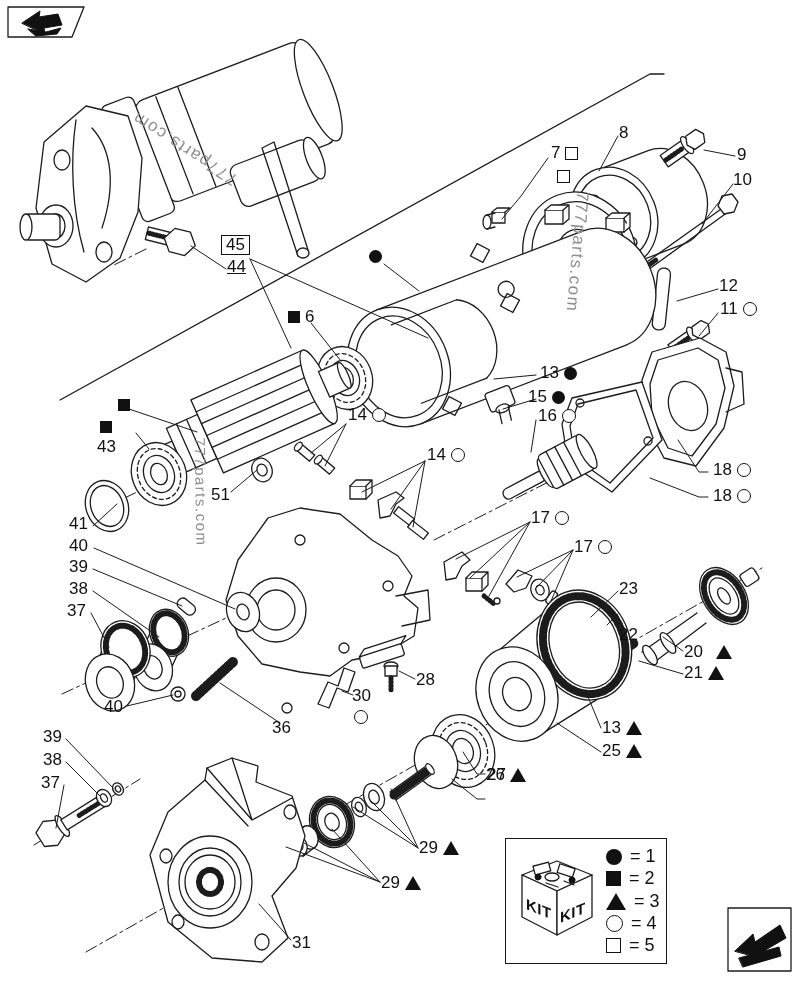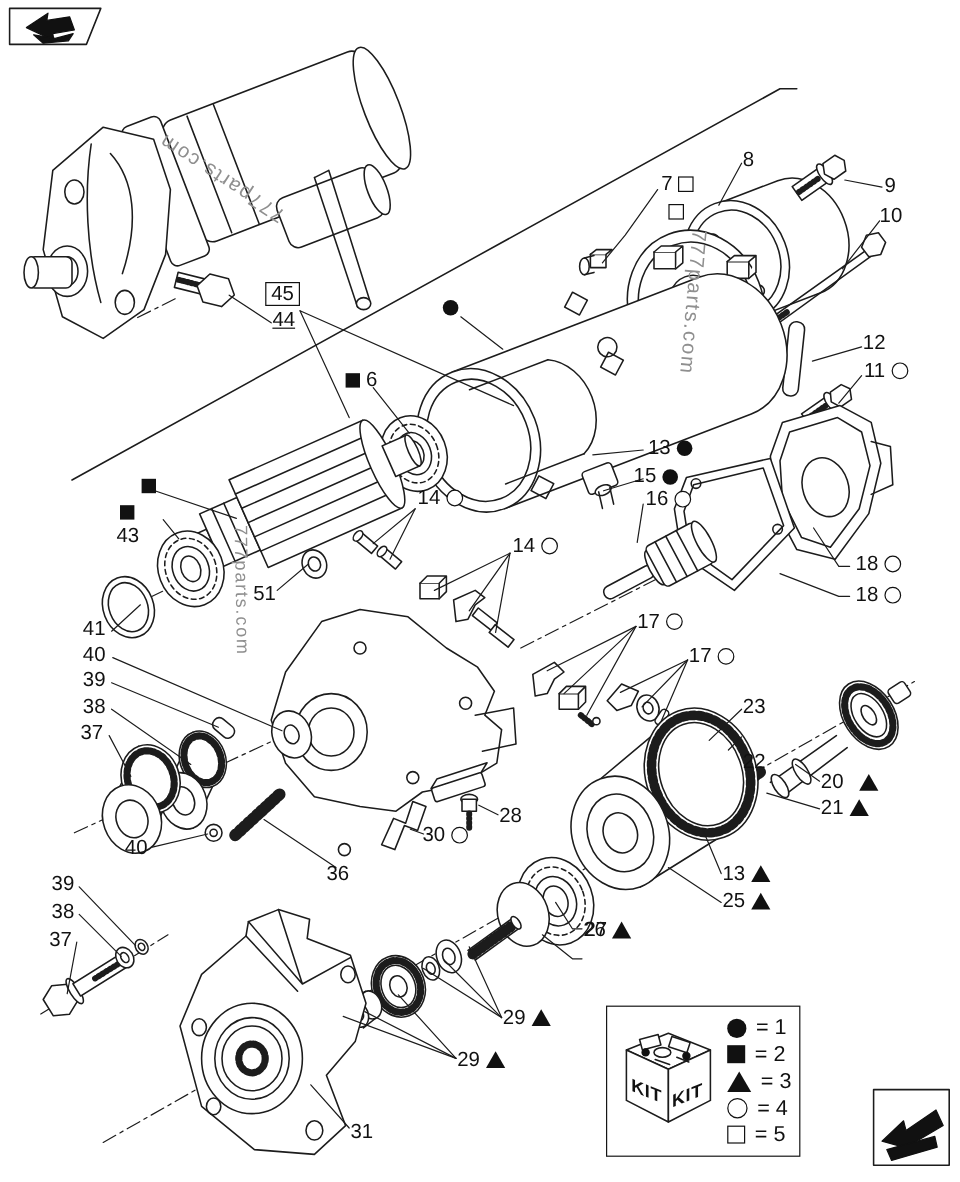--- a/index.html
+++ b/index.html
@@ -587,21 +587,21 @@
         <span class="num">20</span>
         <span class="sym filled-triangle"></span>
       </div>
       <div class="callout" style="left: 684px; top: 664px;">
         <span class="num">21</span>
         <span class="sym filled-triangle"></span>
       </div>
       <div class="callout" style="left: 416px; top: 671px;">
         <span class="num">28</span>
       </div>
-      <div class="callout" style="left: 352px; top: 687px;">
+      <div class="callout" style="left: 352px; top: 687px; flex-direction: column;">
         <span class="num">30</span>
         <span class="sym open-circle"></span>
       </div>
       <div class="callout" style="left: 104px; top: 698px;">
         <span class="num">40</span>
       </div>
       <div class="callout" style="left: 272px; top: 719px;">
         <span class="num">36</span>
       </div>
       <div class="callout" style="left: 602px; top: 719px;">

